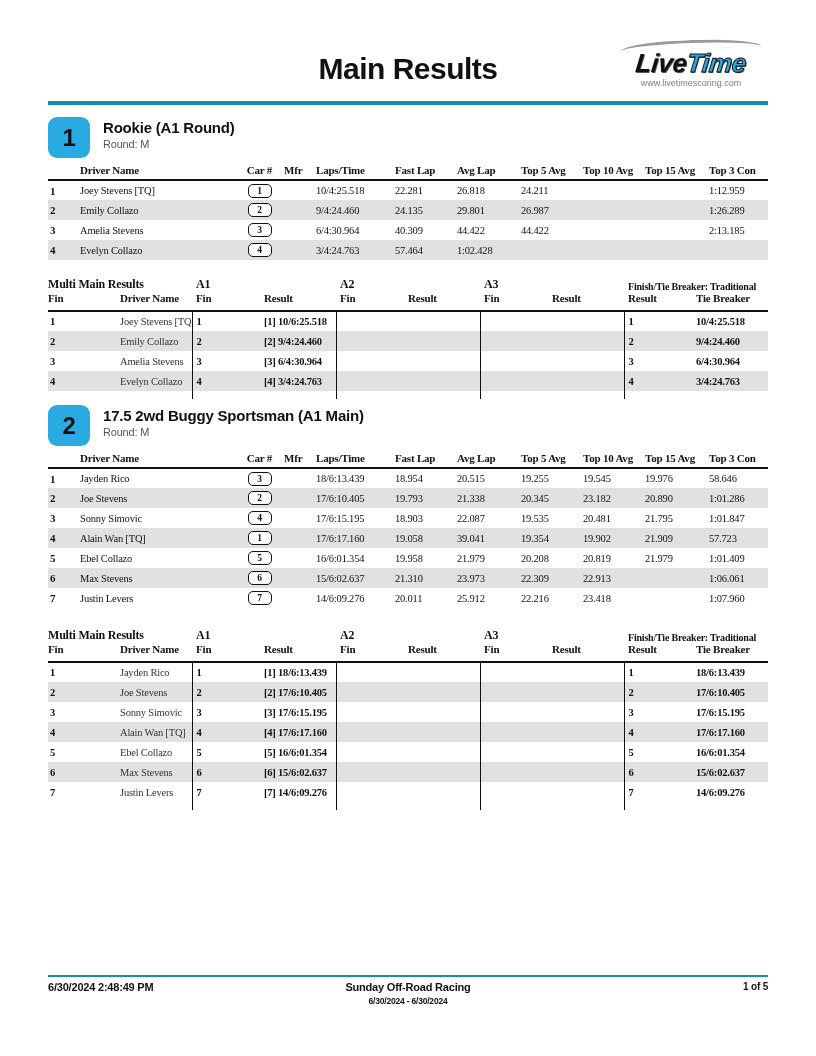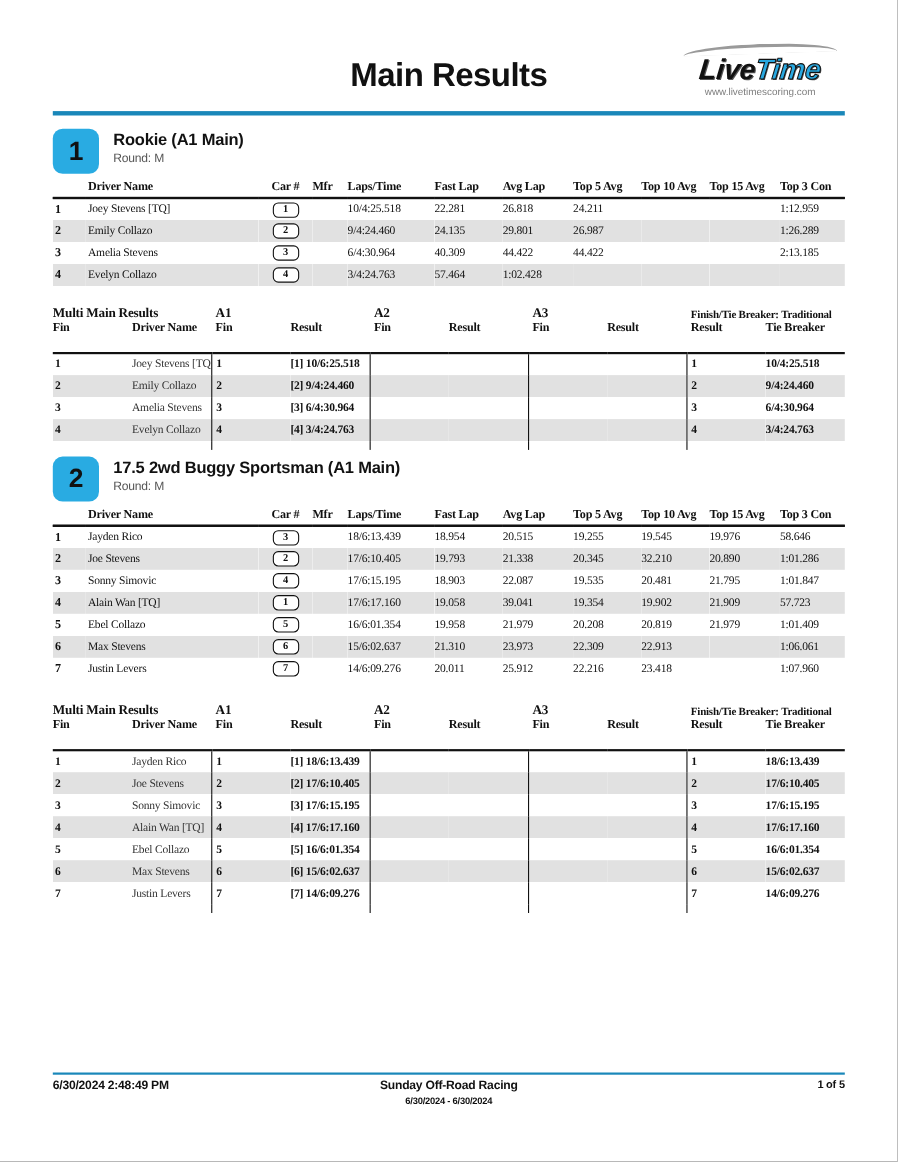--- a/index.html
+++ b/index.html
@@ -69,21 +69,21 @@
     display:inline-block; min-width:24px; height:14px; line-height:12px;
     border:1.5px solid #111; border-radius:5px; background:#fff;
     font-size:9.5px; font-weight:700; text-align:center; padding:0 2px;
   }
 
   
   .multi { margin-top:15px; }
   .multi th { text-align:left; vertical-align:bottom; white-space:nowrap; }
   .mh1 th { font-size:12px; font-weight:700; height:17px; }
   .mh1 th.finish-label { font-size:10px; }
-  .mh2 th { font-size:11px; font-weight:700; height:16px; padding-bottom:16px; border-bottom:2px solid #111; }
+  .mh2 th { font-size:11px; font-weight:700; height:16px; padding-bottom:6px; border-bottom:2px solid #111; }
   .multi td { font-size:10.5px; height:20px; vertical-align:middle; white-space:nowrap; overflow:hidden; }
   .multi tbody tr:nth-child(even) { background:#e1e1e1; }
   .m-fin { padding-left:2px; }
   .m-driver { font-size:9px; color:#333; }
   .b { font-weight:700; }
   td.bl, .ext td.bl { border-left:1px solid #111; }
   th.pl4, td.pl4 { padding-left:4px; }
   .ta-r { text-align:right !important; padding-right:50px !important; }
   .w-fin1{width:28px;} .w-drv{width:153px;}
   .w-fa1{width:32px;} .w-ra1{width:88px;}
@@ -117,21 +117,21 @@
         <div class="logo-url">www.livetimescoring.com</div>
       </div>
     </div>
 
     <div class="rule"></div>
 
     <div class="section">
       <div class="sec-head">
         <div class="badge">1</div>
         <div class="sec-meta">
-          <div class="sec-title">Rookie (A1 Main)</div>
+          <div class="sec-title">Rookie (A1 Round)</div>
           <div class="sec-round">Round: M</div>
         </div>
       </div>
 
       <table class="results">
         <thead>
           <tr>
             <th class="c-pos"></th>
             <th class="c-driver">Driver Name</th>
             <th class="c-car">Car #</th>
@@ -329,21 +329,21 @@
             </tr>
             <tr>
               <td class="c-pos">2</td>
               <td class="c-driver">Joe Stevens</td>
               <td class="c-car"><span class="chip">2</span></td>
               <td class="c-mfr"></td>
               <td class="c-laps">17/6:10.405</td>
               <td class="c-fast">19.793</td>
               <td class="c-avg">21.338</td>
               <td class="c-top5">20.345</td>
-              <td class="c-top10">32.210</td>
+              <td class="c-top10">23.182</td>
               <td class="c-top15">20.890</td>
               <td class="c-top3">1:01.286</td>
             </tr>
             <tr>
               <td class="c-pos">3</td>
               <td class="c-driver">Sonny Simovic</td>
               <td class="c-car"><span class="chip">4</span></td>
               <td class="c-mfr"></td>
               <td class="c-laps">17/6:15.195</td>
               <td class="c-fast">18.903</td>

